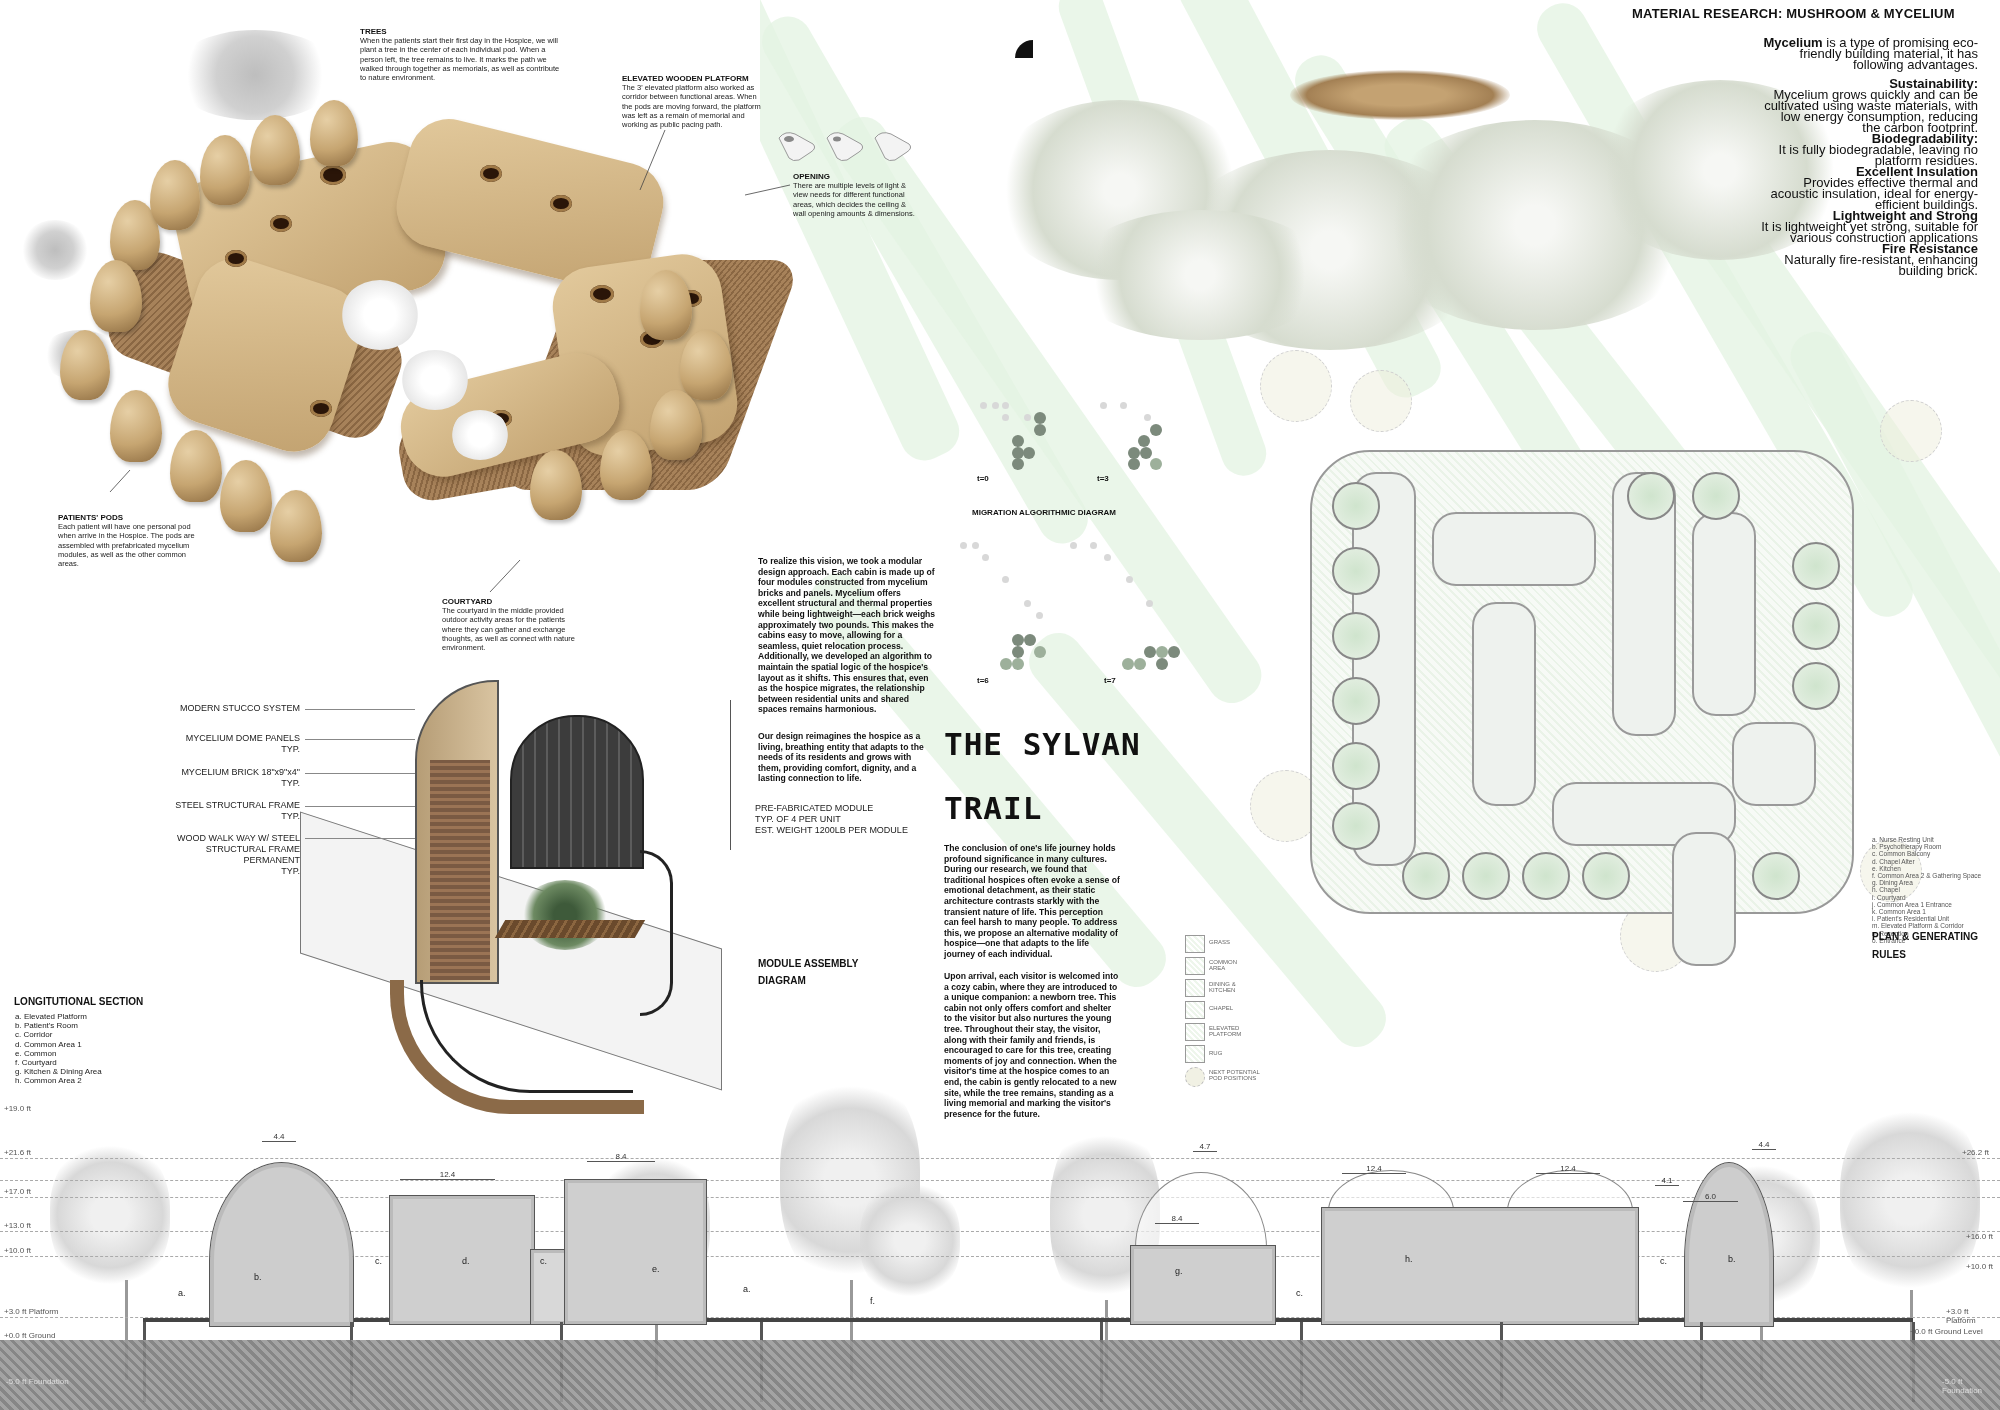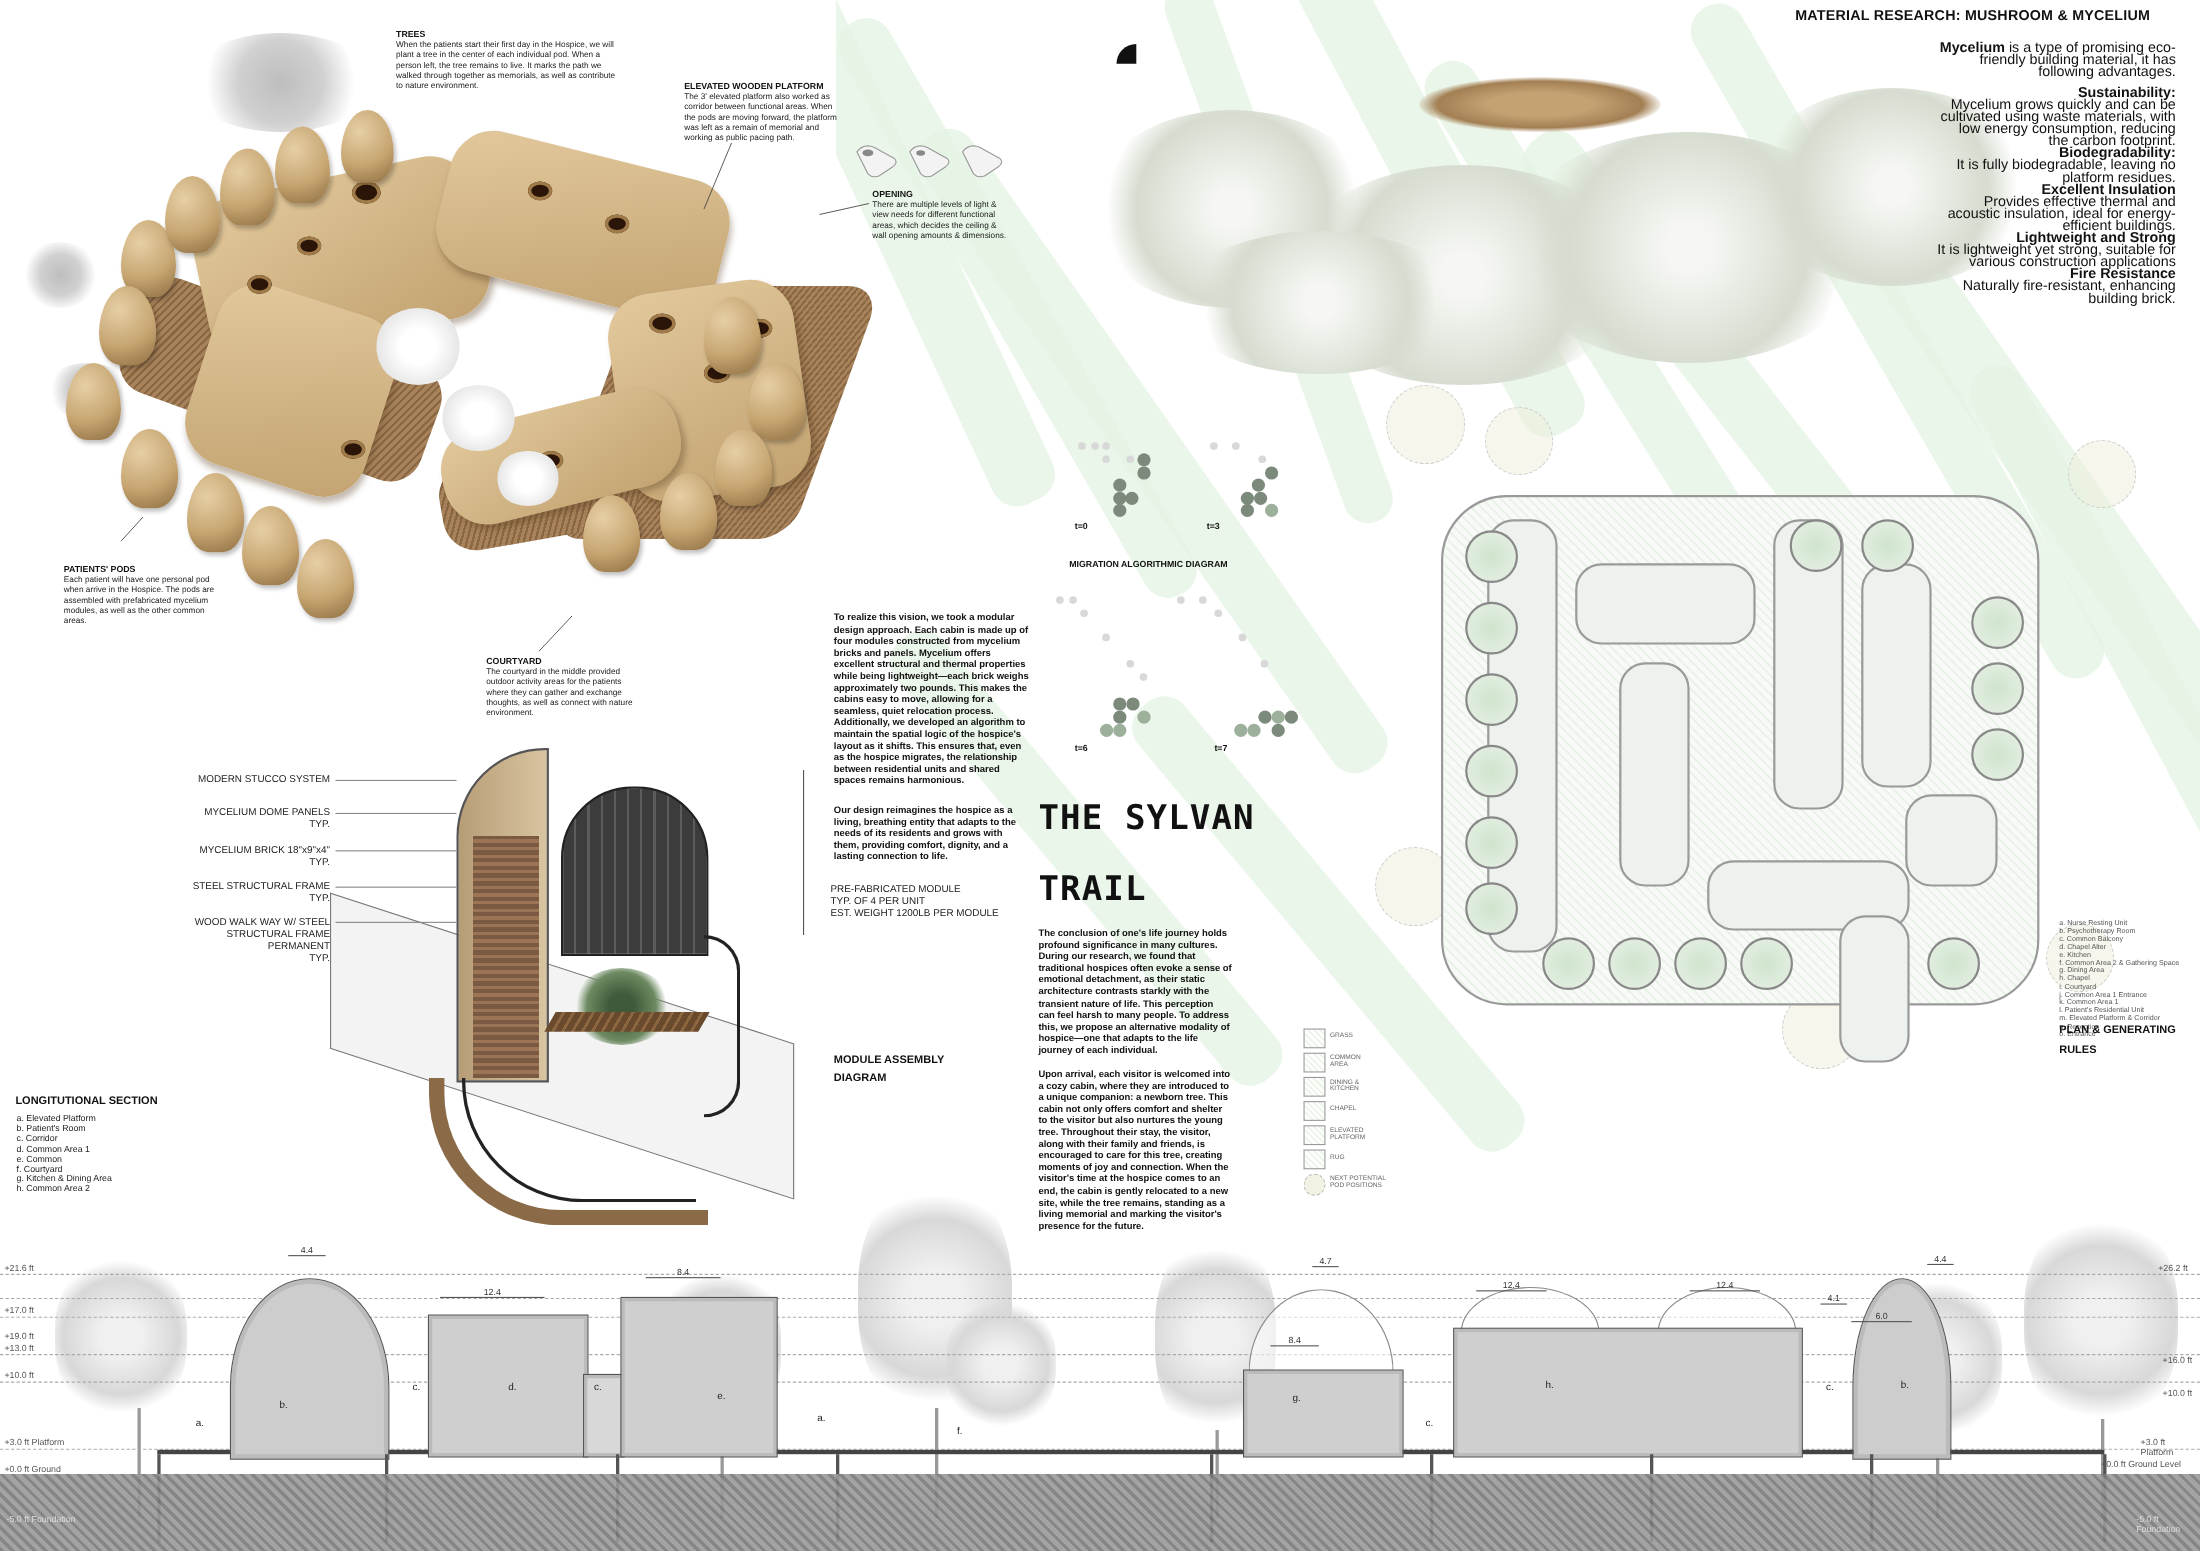--- a/index.html
+++ b/index.html
@@ -362,21 +362,21 @@
     <div class="trunk" style="left:1910px;top:250px;height:90px;"></div>
 </div>
 
 <div class="lvl" style="top:1158px;"></div>
 <div class="lvl" style="top:1180px;"></div>
 <div class="lvl" style="top:1197px;"></div>
 <div class="lvl" style="top:1231px;"></div>
 <div class="lvl" style="top:1256px;"></div>
 <div class="lvl" style="top:1317px;"></div>
 <div class="lvl-lbl" style="left:4px;top:1148px;">+21.6 ft</div>
-<div class="lvl-lbl" style="left:4px;top:1210px;">+19.0 ft</div>
+<div class="lvl-lbl" style="left:4px;top:1104px;">+19.0 ft</div>
 <div class="lvl-lbl" style="left:4px;top:1187px;">+17.0 ft</div>
 <div class="lvl-lbl" style="left:4px;top:1221px;">+13.0 ft</div>
 <div class="lvl-lbl" style="left:4px;top:1246px;">+10.0 ft</div>
 <div class="lvl-lbl" style="left:4px;top:1307px;">+3.0 ft Platform</div>
 <div class="lvl-lbl" style="left:4px;top:1331px;">+0.0 ft Ground</div>
 <div class="lvl-lbl" style="left:1962px;top:1148px;">+26.2 ft</div>
 <div class="lvl-lbl" style="left:1966px;top:1232px;">+16.0 ft</div>
 <div class="lvl-lbl" style="left:1966px;top:1262px;">+10.0 ft</div>
 <div class="lvl-lbl" style="left:1946px;top:1307px;">+3.0 ft Platform</div>
 <div class="lvl-lbl" style="left:1910px;top:1327px;">+0.0 ft Ground Level</div>

